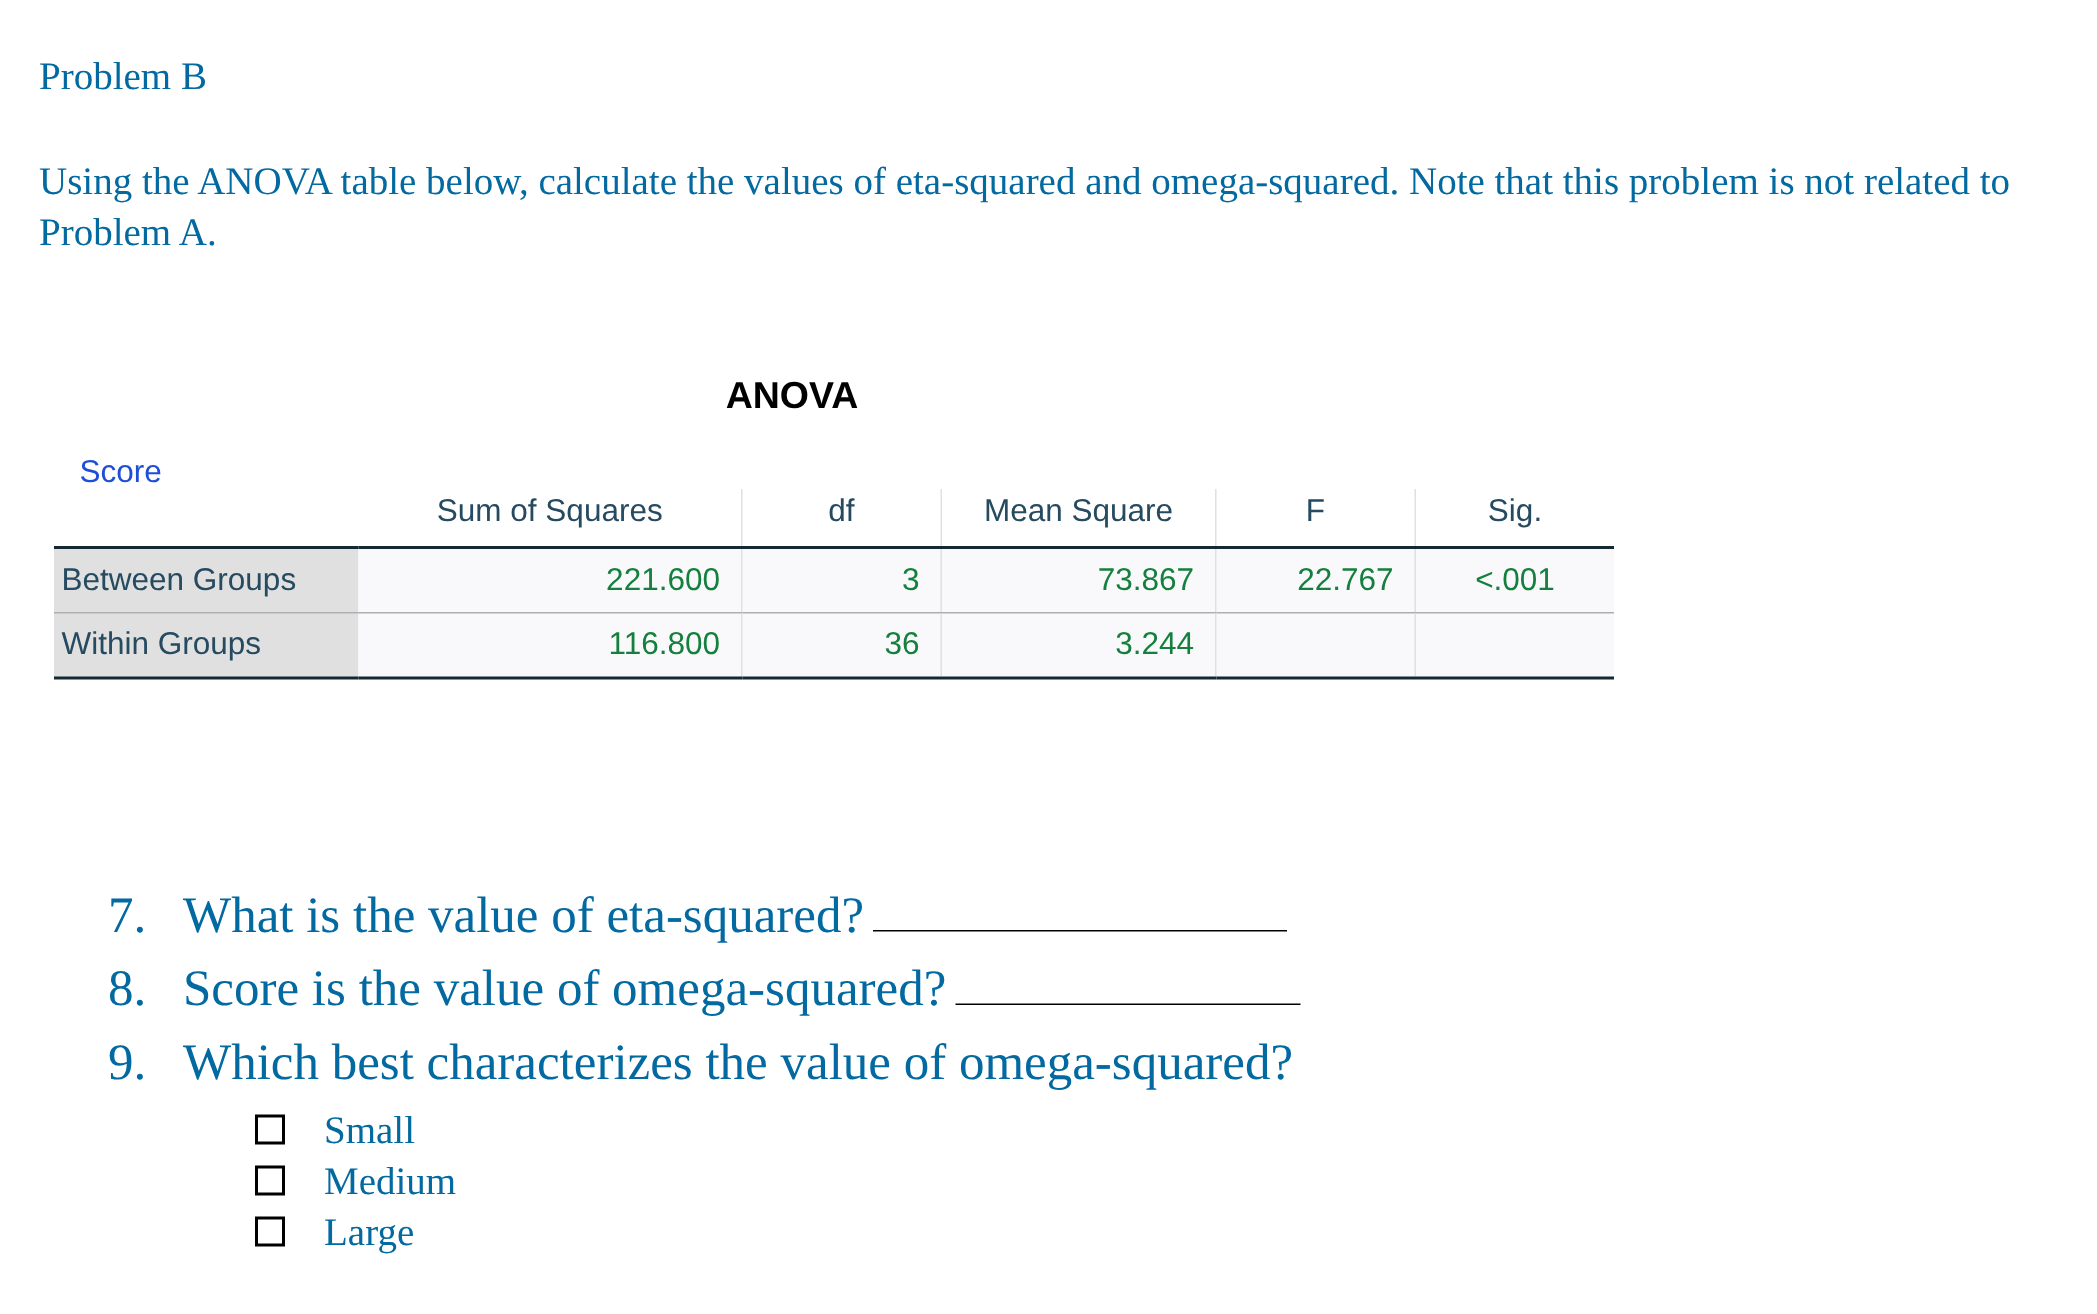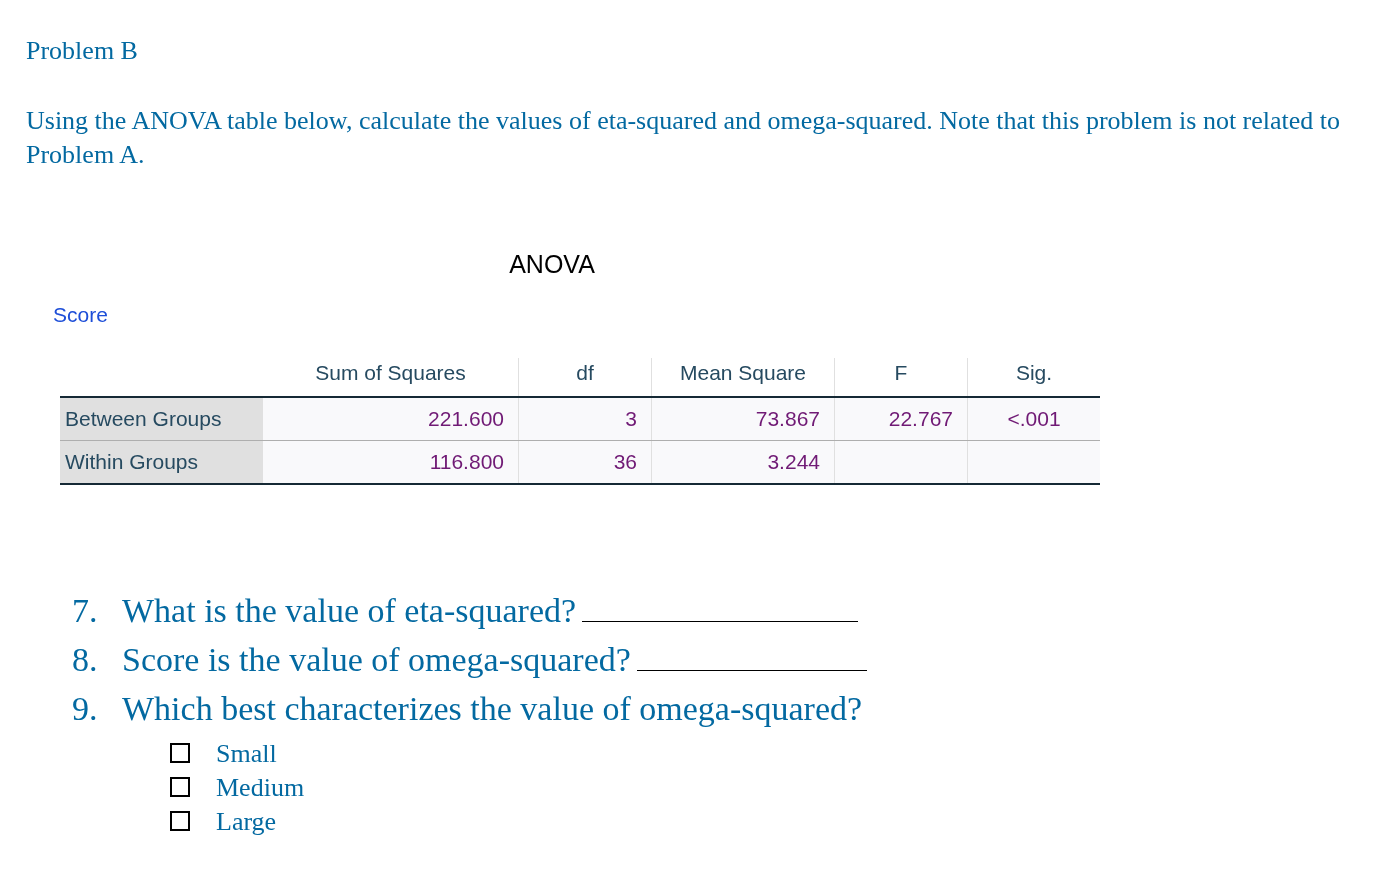--- a/index.html
+++ b/index.html
@@ -1,27 +1,27 @@
 <!DOCTYPE html>
 <html><head>
 <meta charset="utf-8">
 <style>
   html, body { margin: 0; padding: 0; background: #ffffff; }
   body { width: 1398px; height: 876px; position: relative; overflow: hidden; }
   .serif { font-family: "Liberation Serif", "DejaVu Serif", serif; color: #0369a1; }
   .sans { font-family: "Liberation Sans", "DejaVu Sans", sans-serif; }
   #problem-title { position: absolute; left: 26px; top: 36px; font-size: 26px; }
   #intro { position: absolute; left: 26px; top: 104px; width: 1340px; font-size: 26px; line-height: 34px; }
-  #anova-title { position: absolute; left: 0; width: 1056px; top: 250px; text-align: center; font-size: 25px; font-weight: normal; color: #000; letter-spacing: 0px; margin-left: 24px; }
+  #anova-title { position: absolute; left: 0; width: 1056px; top: 250px; text-align: center; font-size: 25px; font-weight: bold; color: #000; letter-spacing: 0px; }
   #dep-var { position: absolute; left: 53px; top: 303px; font-size: 21px; color: #1d4ed8; }
-  #anova-table { position: absolute; left: 36px; top: 358px; border-collapse: collapse; font-size: 21px; color: #264a60; margin-left: 24px; }
+  #anova-table { position: absolute; left: 36px; top: 326px; border-collapse: collapse; font-size: 21px; color: #264a60; }
   #anova-table th { font-weight: normal; color: #264a60; vertical-align: bottom; padding: 0 8px 8px 8px; text-align: center; line-height: 30px; }
   #anova-table th.vsep { border-left: 1px solid #e0e0e0; }
   #anova-table thead tr { border-bottom: 2px solid #152935; }
-  #anova-table td { height: 42px; padding: 0 14px; border-bottom: 1.5px solid #aeaeae; background: #f9f9fb; color: #701a75; text-align: right; }
+  #anova-table td { height: 42px; padding: 0 14px; border-bottom: 1.5px solid #aeaeae; background: #f9f9fb; color: #15803d; text-align: right; }
   #anova-table td.rowlabel { background: #e0e0e0; color: #264a60; text-align: left; padding-left: 5px; }
   #anova-table td.vsep { border-left: 1px solid #e0e0e0; }
   #anova-table tbody tr:last-child td { border-bottom: 2px solid #152935; }
   .q { position: absolute; left: 72px; font-size: 34px; }
   .q .num { display: inline-block; width: 50px; }
   .blank { display: inline-block; border-bottom: 1.5px solid #000; height: 22px; vertical-align: baseline; margin-left: 6px; }
   .opt { position: absolute; left: 122px; font-size: 26px; padding-left: 48px; }
   .box { display: inline-block; width: 16px; height: 16px; border: 2px solid #000; margin-right: 26px; vertical-align: -1px; }
 </style>
 </head>

